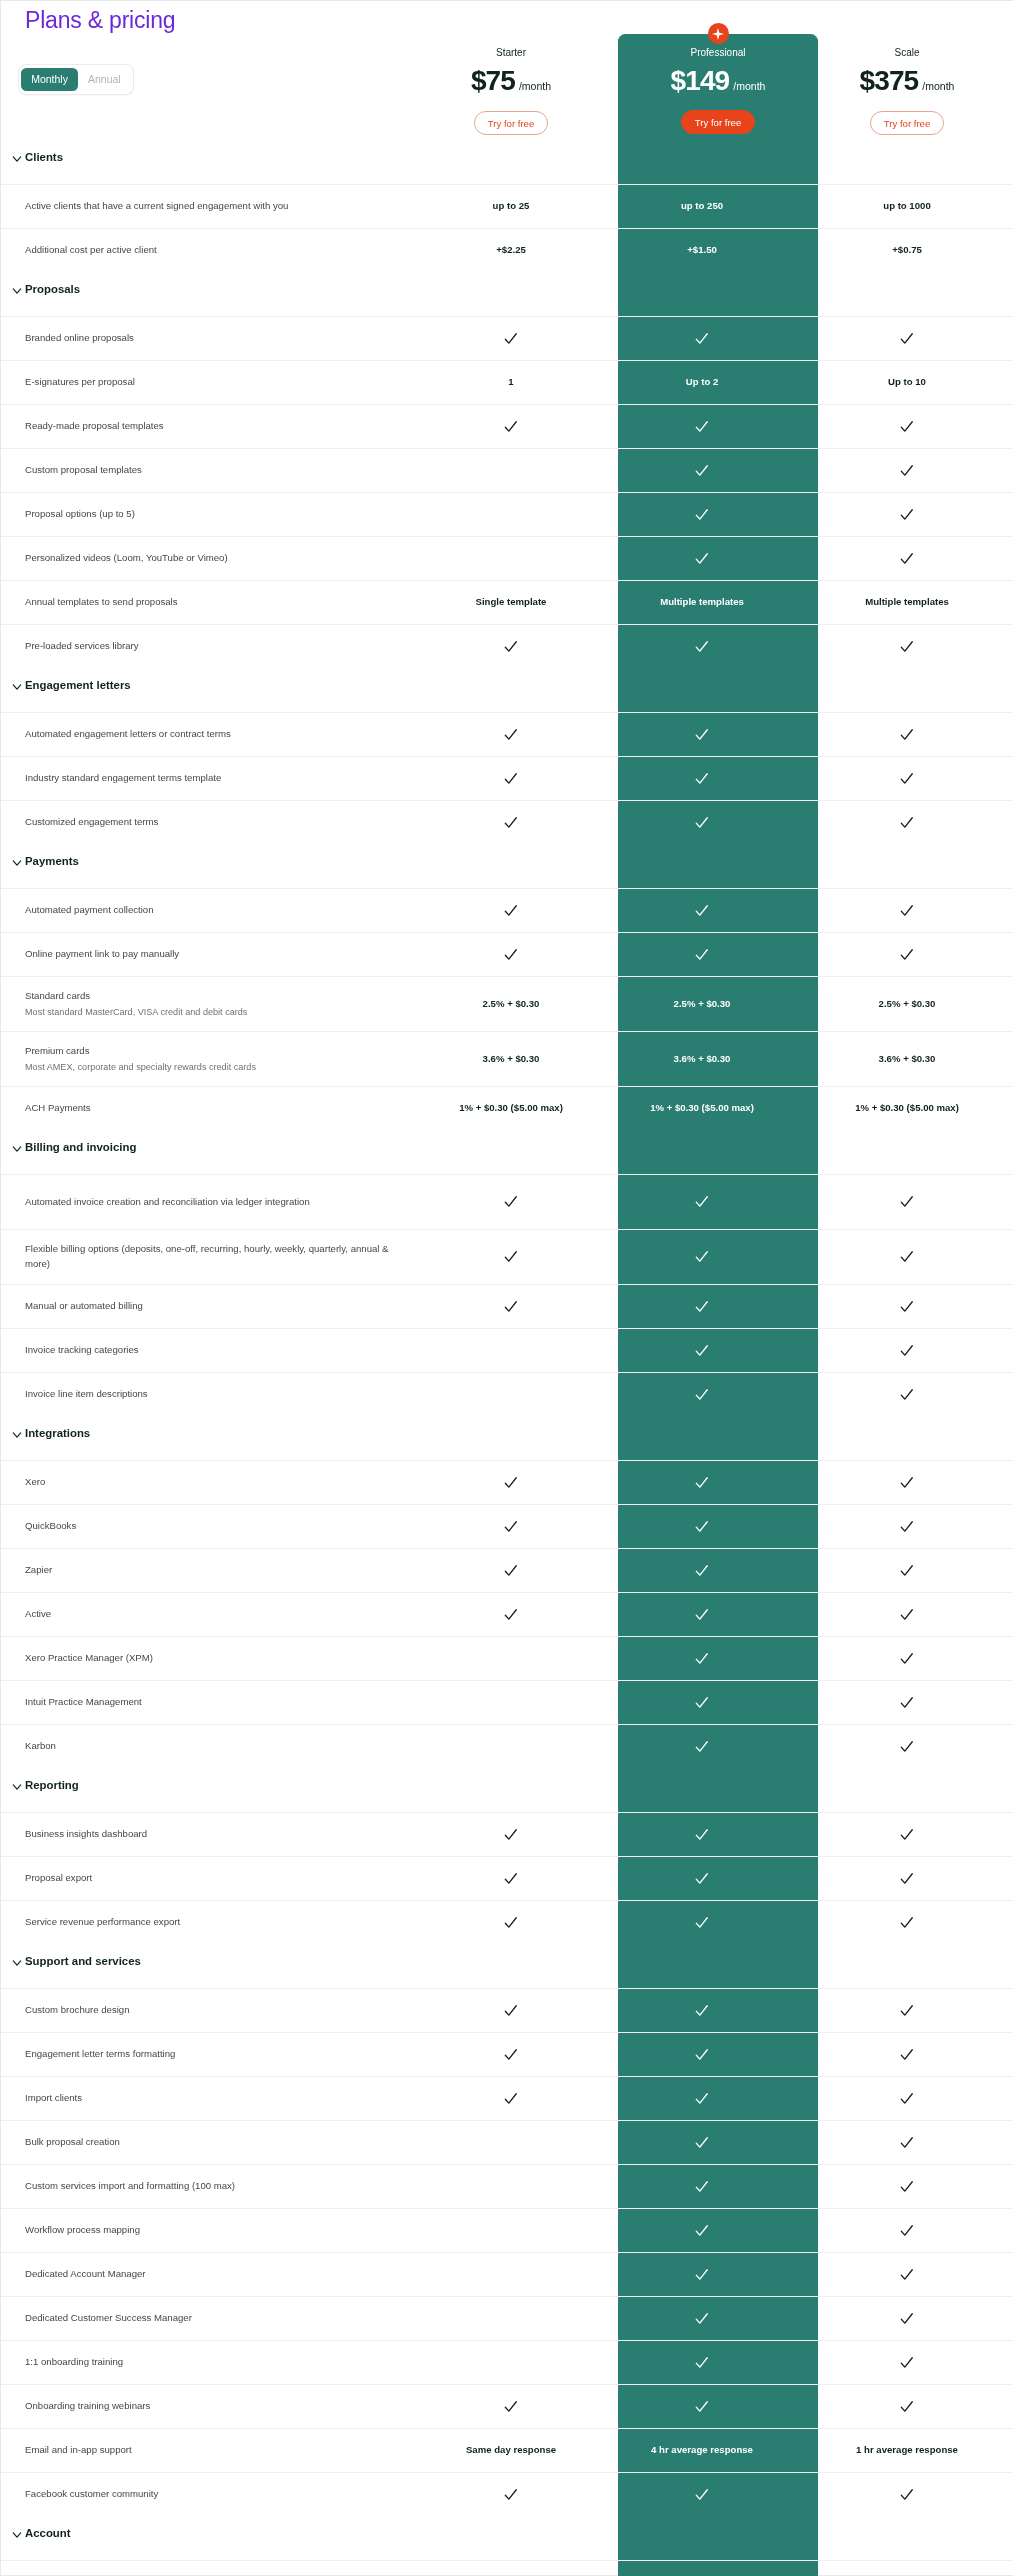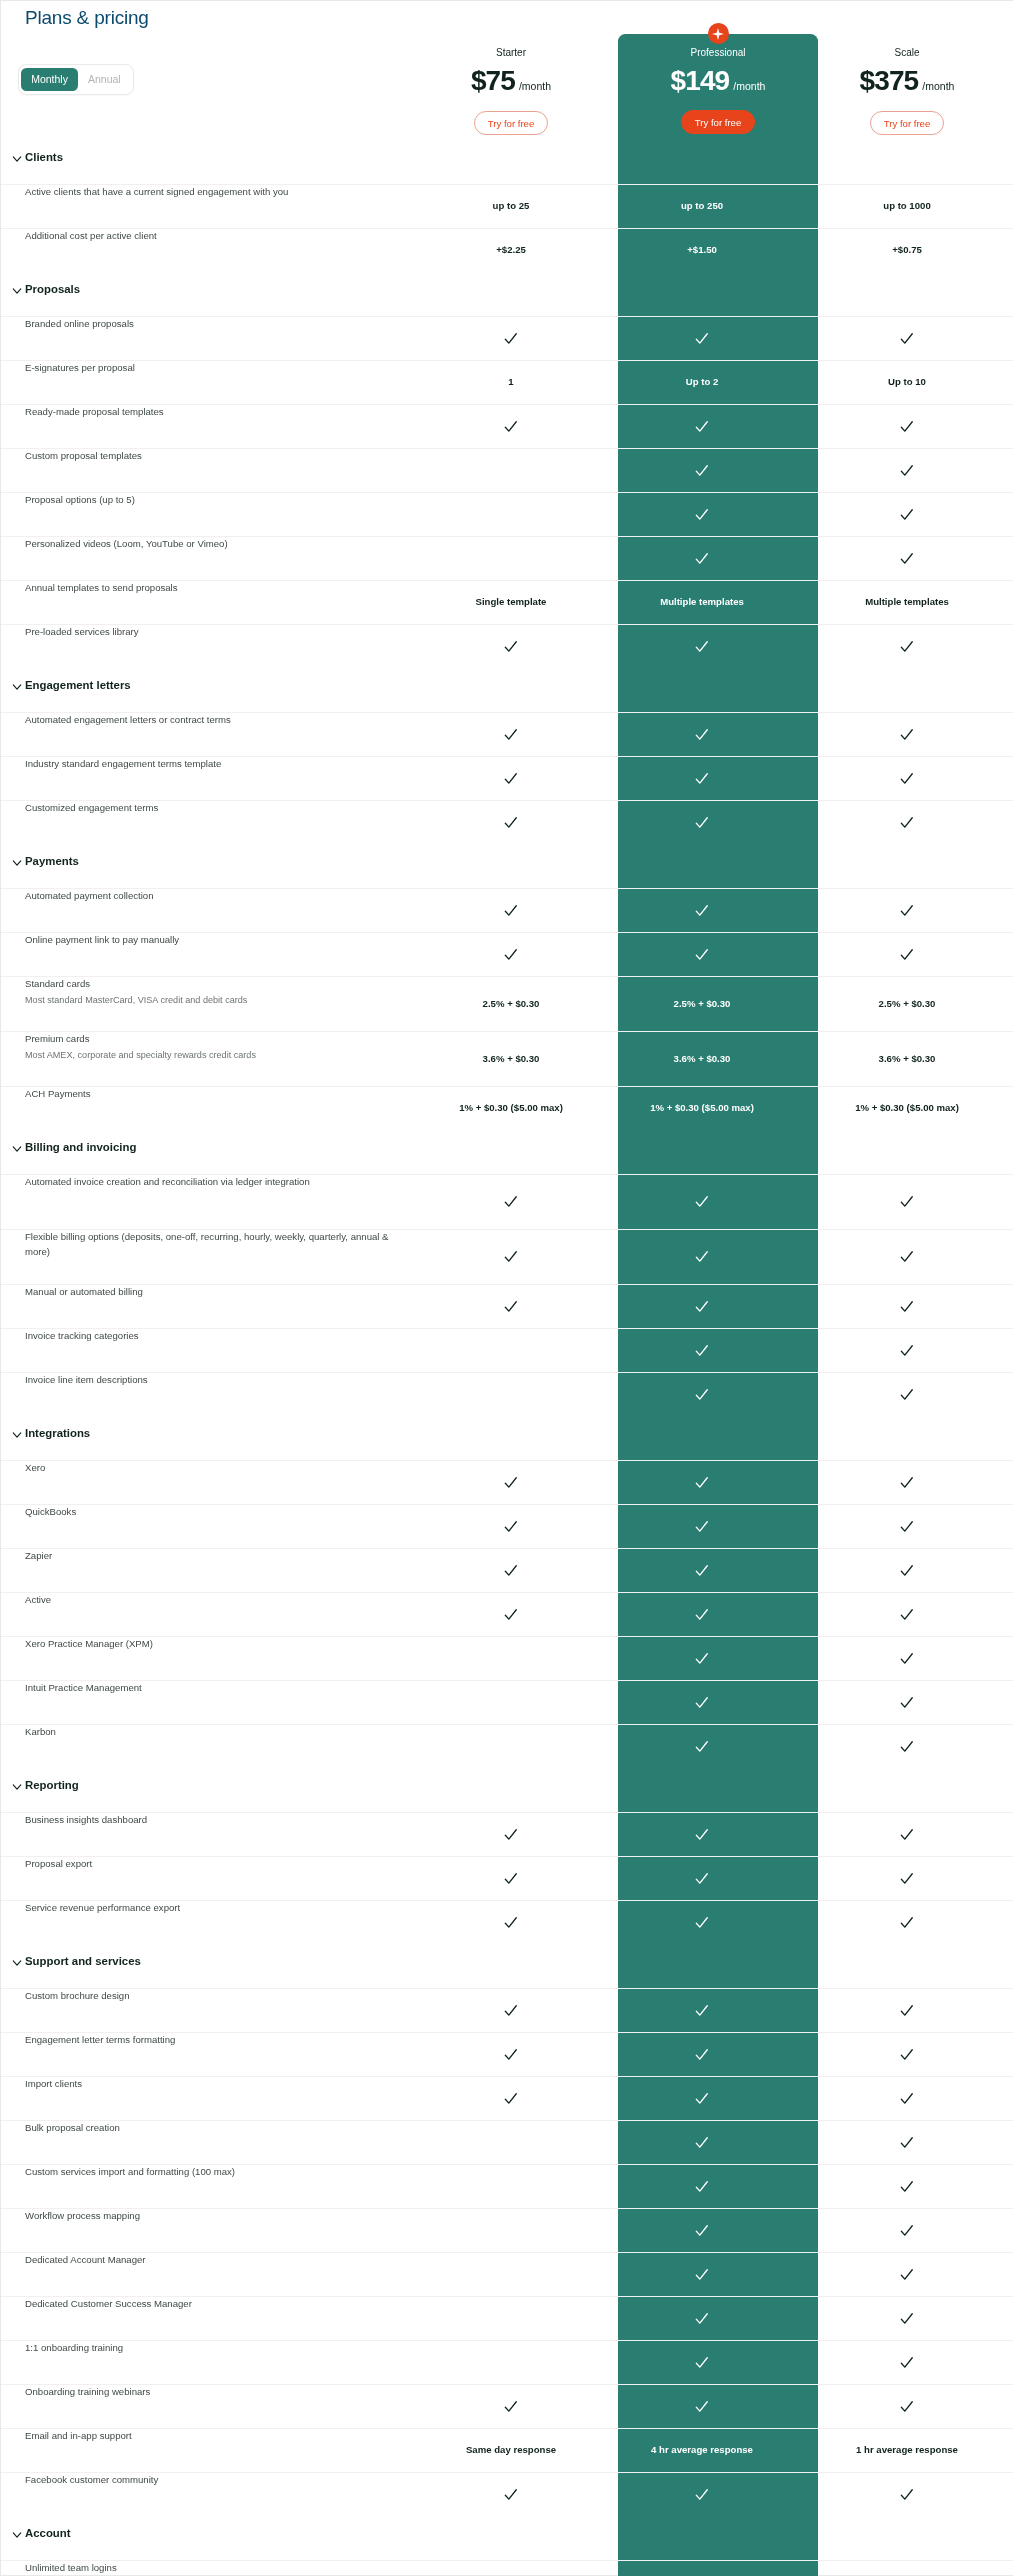--- a/index.html
+++ b/index.html
@@ -18,22 +18,22 @@
     width:1014px; height:2576px;
     background:#ffffff;
     border:0.9px solid #e8e8e8;
   }
 
   
   
 
   .title {
     position:absolute; left:24px; top:5.5px;
-    font-size:19px; font-weight:400; letter-spacing:-0.2px;
-    color:#0c4a6e;
+    font-size:23px; font-weight:400; letter-spacing:-0.2px;
+    color:#6d28d9;
   }
 
   
   .toggle {
     position:absolute; left:16.5px; top:63px;
     display:flex; align-items:center;
     background:#ffffff; border:0.9px solid #eaeaea;
     border-radius:8.2px; padding:2.7px;
     box-shadow:0 0.9px 1.8px rgba(0,0,0,0.04);
   }
@@ -124,21 +124,21 @@
   }
   .section-row .chev {
     position:absolute; left:11px; top:13.7px;
     width:10px; height:10px;
   }
 
   .feat-row { min-height:44px; }
   .feat-label {
     position:absolute; left:24px; top:0;
     width:384px; height:100%;
-    display:flex; flex-direction:column; 
+    display:flex; flex-direction:column; justify-content:center;
     font-size:9.6px; color:#3f4a47; line-height:1.55;
   }
   .feat-label .sub { font-size:9.1px; color:#6c7472; margin-top:0.9px; }
 
   .cell {
     position:absolute; top:0; height:100%;
     display:flex; align-items:center; justify-content:center;
     font-size:9.6px; font-weight:bold; color:#11231f;
     text-align:center; line-height:1.3;
   }

